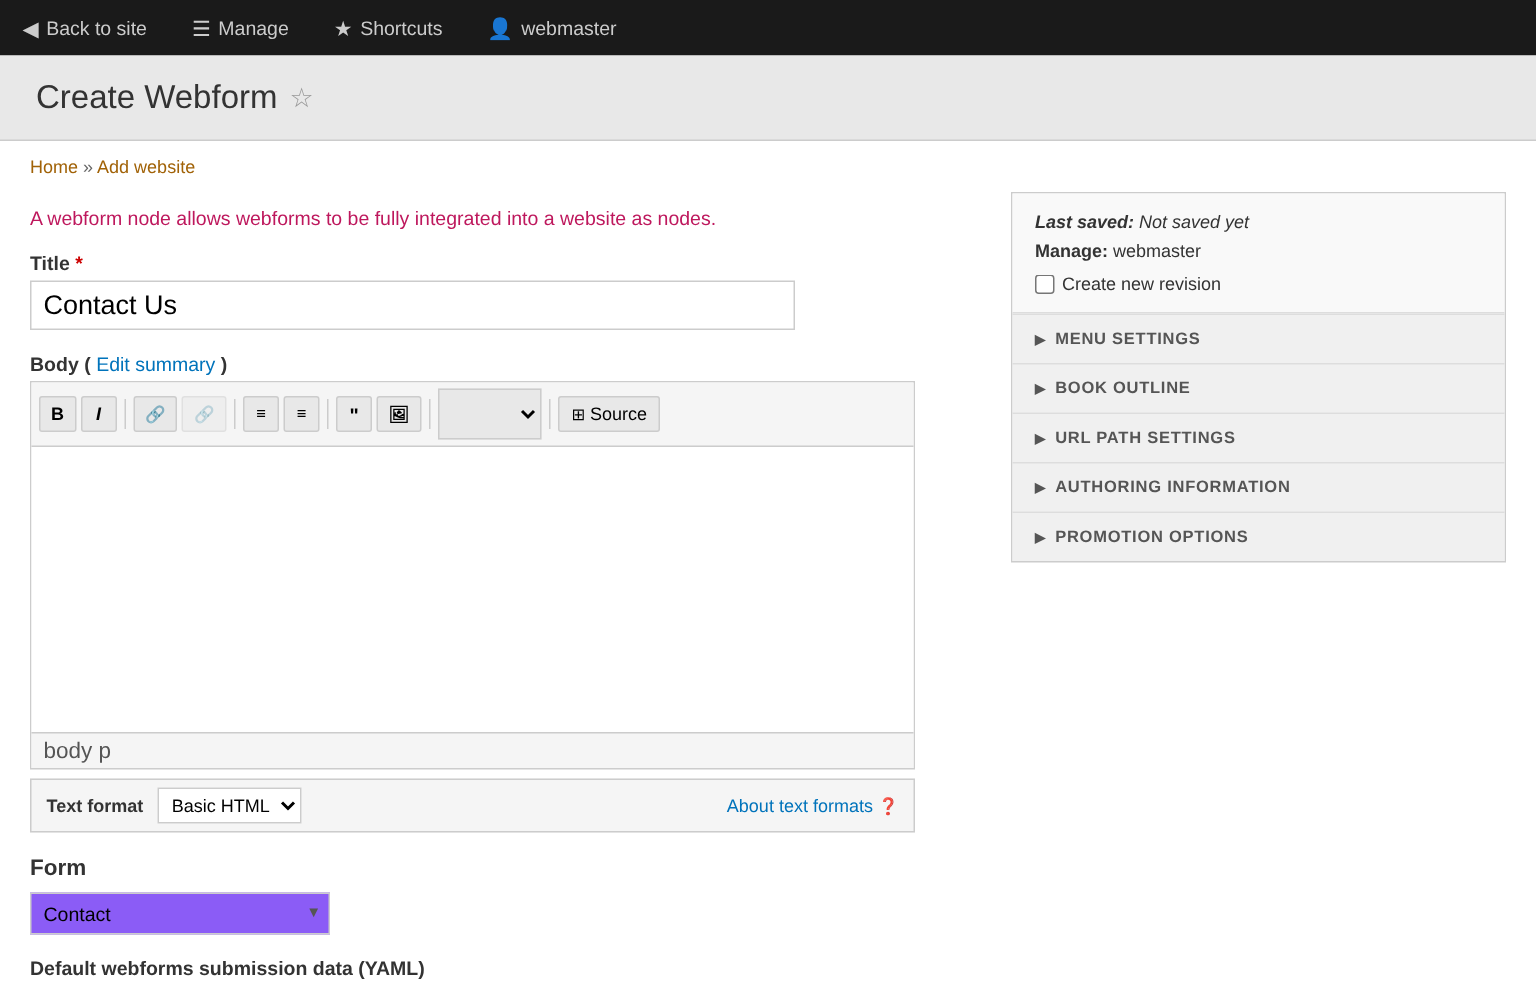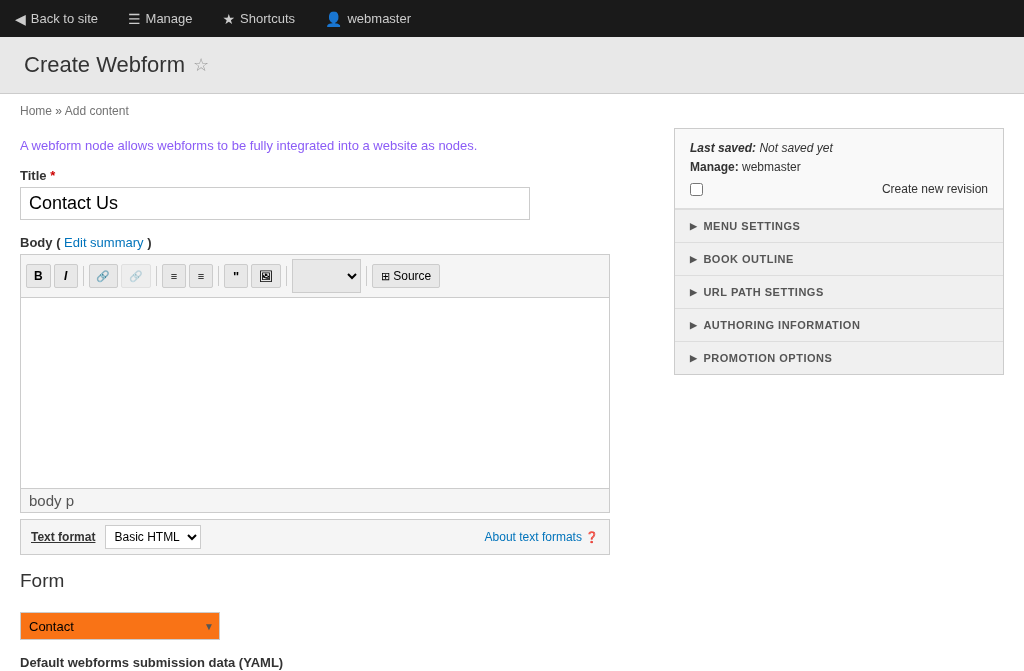--- a/index.html
+++ b/index.html
@@ -42,39 +42,39 @@
       align-items: center;
       gap: 8px;
     }
     .star-icon { color: #999; font-size: 18px; cursor: pointer; }
 
     
     .breadcrumb {
       padding: 10px 20px;
       font-size: 12px;
     }
-    .breadcrumb a { color: #737373; text-decoration: none; }
+    .breadcrumb a { color: #a16207; text-decoration: none; }
     .breadcrumb span { color: #666; }
 
     
     .main-content {
       display: flex;
       padding: 0 20px;
       gap: 20px;
     }
 
     
     .left-column {
       flex: 1;
       max-width: 640px;
     }
 
     .description {
       font-size: 13px;
-      color: #8b5cf6;
+      color: #be185d;
       margin: 10px 0 15px 0;
     }
 
     
     .field-group {
       margin-bottom: 15px;
     }
     .field-label {
       font-size: 13px;
       font-weight: bold;
@@ -173,51 +173,51 @@
     .text-format-row {
       display: flex;
       align-items: center;
       gap: 10px;
       margin-top: 6px;
       max-width: 590px;
       background: #f5f5f5;
       border: 1px solid #ccc;
       padding: 5px 10px;
     }
-    .text-format-label { font-size: 12px; font-weight: bold; text-decoration: underline; }
+    .text-format-label { font-size: 12px; font-weight: bold; }
     .text-format-select {
       height: 24px;
       border: 1px solid #ccc;
       font-size: 12px;
       padding: 0 4px;
       background: #fff;
     }
     .text-format-link { color: #0073bb; font-size: 12px; text-decoration: none; margin-left: auto; }
     .help-icon { color: #666; font-size: 11px; }
 
     
     .form-field-group {
       margin-top: 15px;
     }
     .form-field-label {
-      font-size: 19px;
-      font-weight: normal;
-      margin-bottom: 20px;
+      font-size: 15px;
+      font-weight: bold;
+      margin-bottom: 8px;
     }
     .form-select-wrapper {
       position: relative;
       display: inline-block;
     }
     .form-select {
       width: 200px;
       height: 28px;
       border: 1px solid #ccc;
       font-size: 13px;
       padding: 0 25px 0 8px;
-      background: #f97316;
+      background: #8b5cf6;
       appearance: none;
       cursor: pointer;
     }
     .select-arrow {
       position: absolute;
       right: 6px;
       top: 50%;
       transform: translateY(-50%);
       pointer-events: none;
       font-size: 10px;
@@ -255,21 +255,20 @@
     .sidebar-meta .author-line {
       font-size: 12px;
       margin-bottom: 8px;
     }
     .sidebar-meta .author-line strong { font-weight: bold; }
     .sidebar-meta .revision-check {
       display: flex;
       align-items: center;
       gap: 5px;
       font-size: 12px;
-      justify-content: space-between;
     }
     .sidebar-meta input[type=checkbox] { margin: 0; }
 
     .sidebar-collapsible {
       border-top: 1px solid #ddd;
       background: #f0f0f0;
     }
     .sidebar-collapsible:first-child { border-top: none; }
     .sidebar-collapsible-header {
       padding: 10px 15px;
@@ -310,21 +309,21 @@
 <div class="page-header">
   <h1 class="page-title">
     <span>Create Webform</span>
     <span class="star-icon">☆</span>
   </h1>
 </div>
 
 <div class="breadcrumb">
   <a>Home</a>
   <span> » </span>
-  <a>Add content</a>
+  <a>Add website</a>
 </div>
 
 <div class="main-content">
 
   <div class="left-column">
     <p class="description">A webform node allows webforms to be fully integrated into a website as nodes.</p>
 
     <div class="field-group">
       <label class="field-label">
         <span>Title</span>

